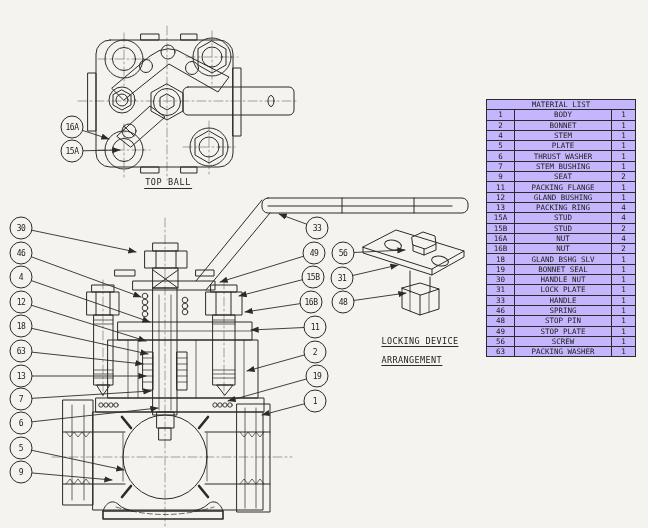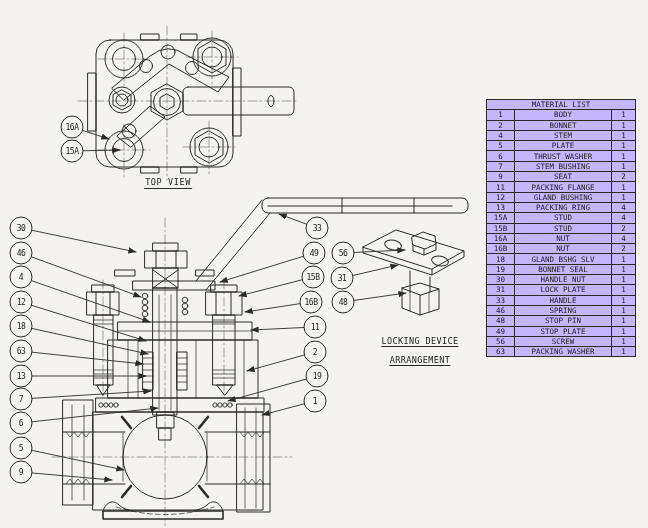--- a/index.html
+++ b/index.html
@@ -4,21 +4,21 @@
 <style>
   html,body{margin:0;padding:0;background:#e8e8e6;}
   .canvas{position:relative;width:648px;height:528px;background:#f4f3f0;overflow:hidden;
           font-family:"DejaVu Sans Mono","Liberation Mono",monospace;color:#1e1c1a;}
   svg.draw{position:absolute;left:0;top:0;}
   .balloon{position:absolute;width:23px;height:23px;transform:translate(-50%,-50%);
            border:1.3px solid #2d2b28;border-radius:50%;background:#f4f3f0;
            font-size:8px;letter-spacing:-0.5px;line-height:21px;text-align:center;box-sizing:border-box;}
   .drawlabel{position:absolute;transform:translateX(-50%);font-size:8.5px;letter-spacing:0.6px;
              border-bottom:1px solid #2d2b28;padding:0 1px 1px 1px;white-space:nowrap;}
-  .locklabel{position:absolute;transform:translateX(-50%);text-align:center;white-space:nowrap;}
+  .locklabel{position:absolute;transform:translateX(-50%);white-space:nowrap;}
   .locklabel span{display:inline-block;font-size:8.5px;letter-spacing:0.4px;
                   border-bottom:1px solid #2d2b28;padding-bottom:0px;}
   table.mat{position:absolute;left:486px;top:99px;border-collapse:collapse;background:#c4b5fd;}
   .mat th,.mat td{border:1px solid #2d2b28;font-size:7.5px;font-weight:normal;
                   padding:0 2px;height:9.3px;line-height:9px;white-space:nowrap;}
   .mat th{text-align:center;}
   .mat td.c{text-align:center;}
   .mat td.l{text-align:center;}
 </style>
 </head>
@@ -307,21 +307,21 @@
 <div class="balloon" style="left:311px;top:302px">16B</div>
 <div class="balloon" style="left:315px;top:327px">11</div>
 <div class="balloon" style="left:315px;top:352px">2</div>
 <div class="balloon" style="left:317px;top:376px">19</div>
 <div class="balloon" style="left:315px;top:401px">1</div>
 
 <div class="balloon" style="left:343px;top:253px">56</div>
 <div class="balloon" style="left:342px;top:278px">31</div>
 <div class="balloon" style="left:343px;top:302px">48</div>
 
-<div class="drawlabel" style="left:168px;top:177px">TOP VIEW</div>
+<div class="drawlabel" style="left:168px;top:177px">TOP BALL</div>
 <div class="locklabel" style="left:420px;top:329px">
   <span>LOCKING DEVICE</span><br>
   <span>ARRANGEMENT</span>
 </div>
 
 <table class="mat">
   <colgroup>
         <col style="width:28px">
         <col style="width:97px">
         <col style="width:24px">

